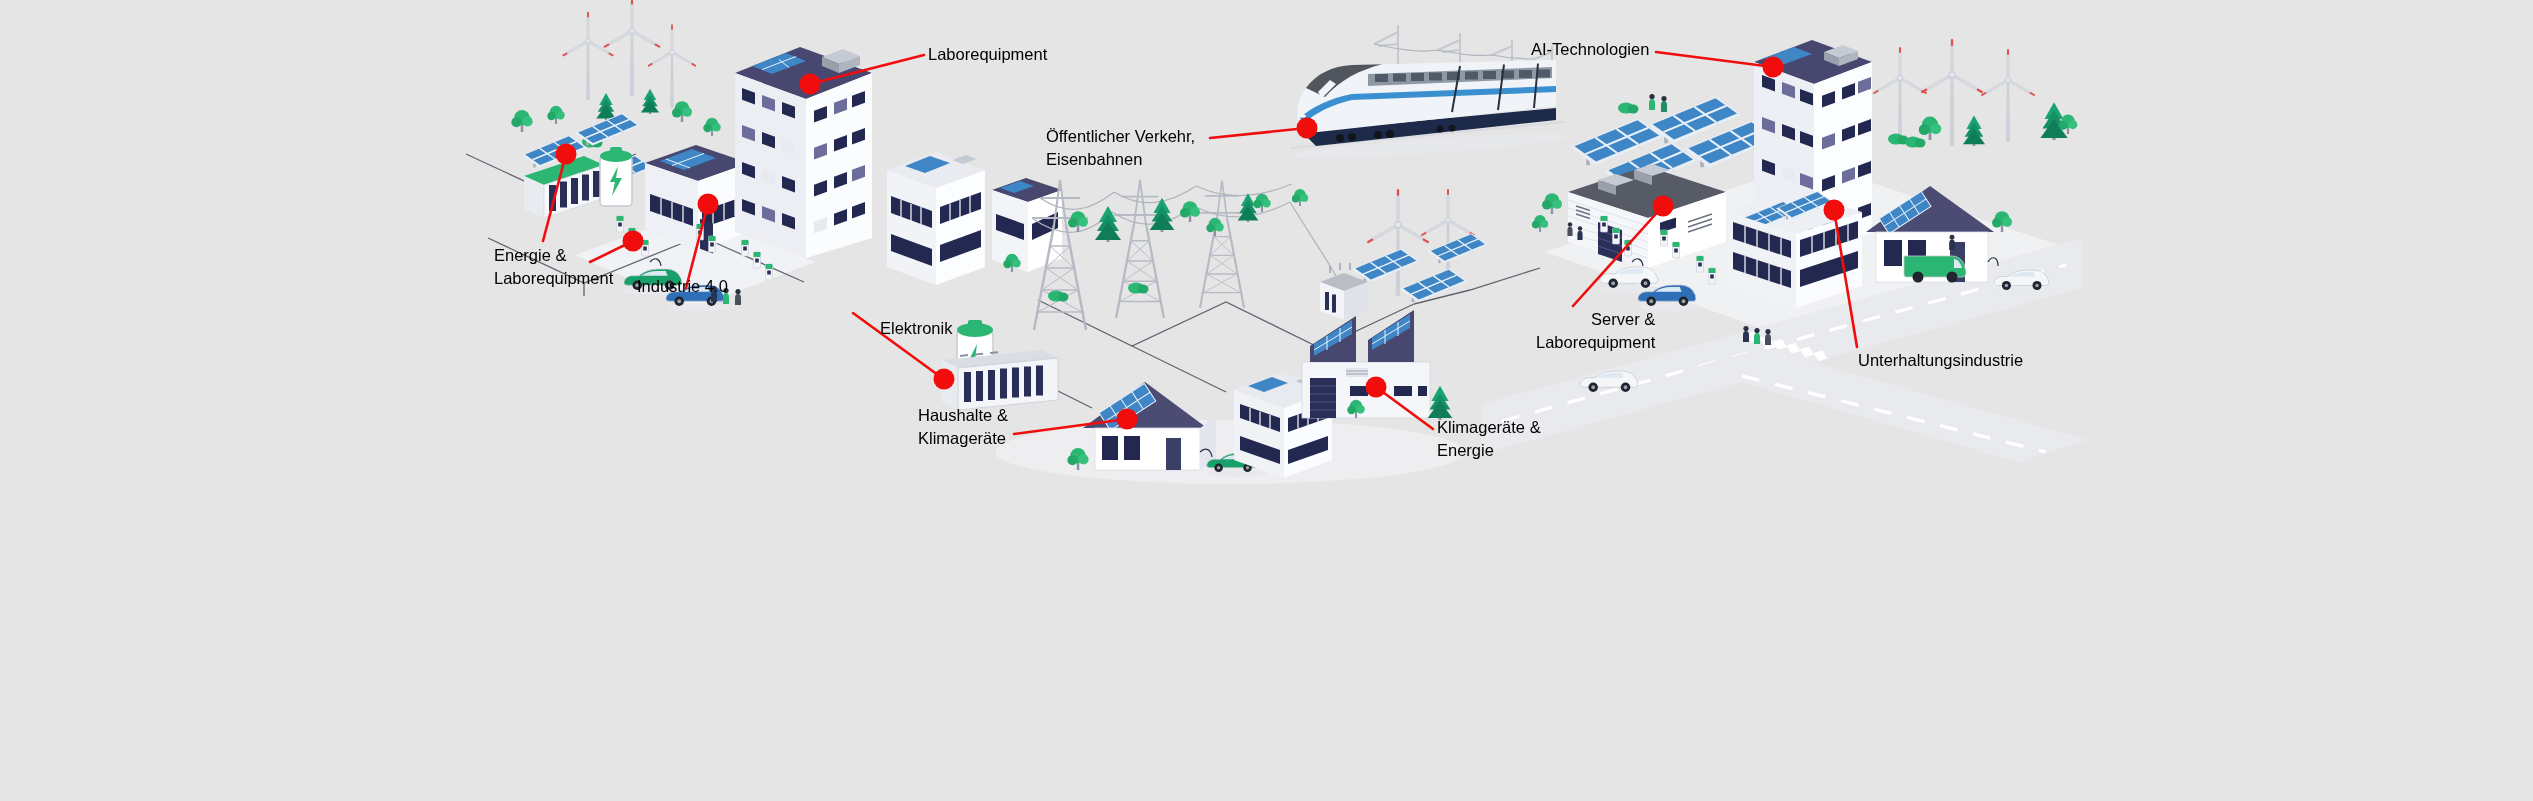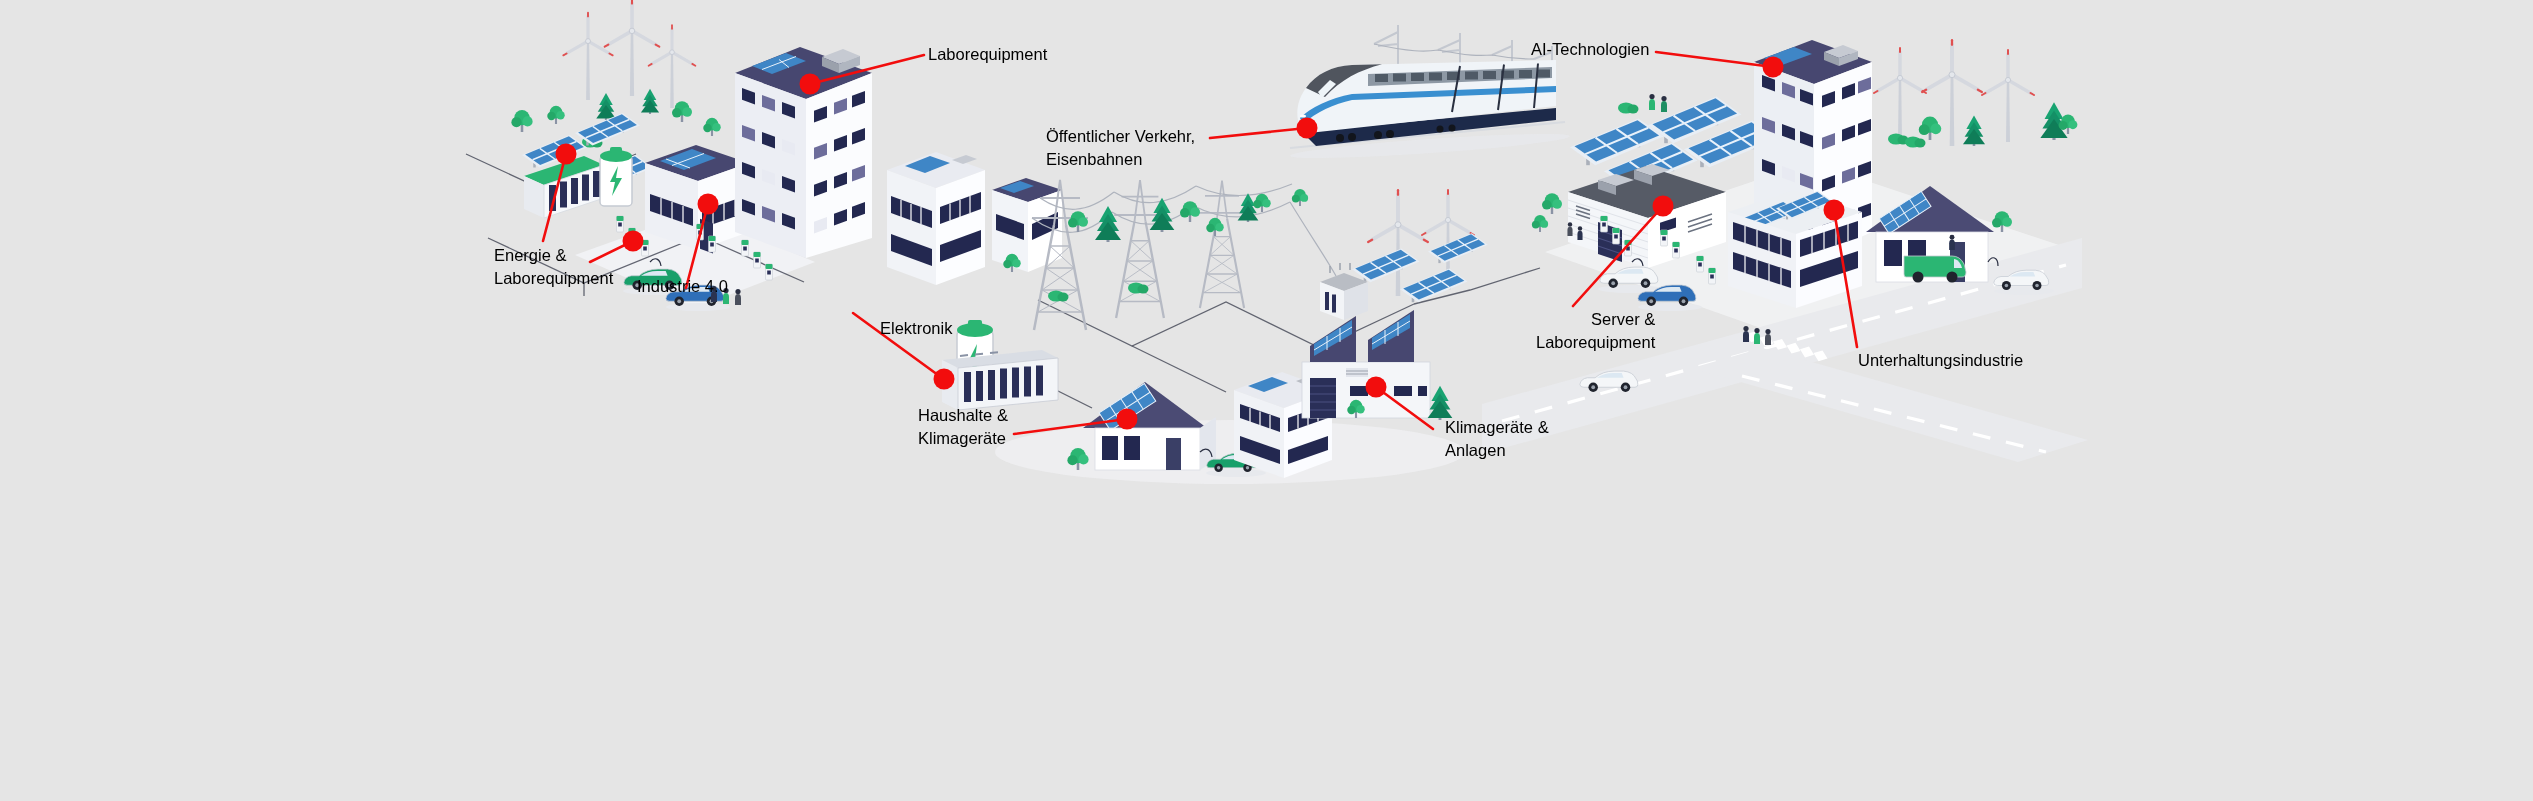--- a/index.html
+++ b/index.html
@@ -605,23 +605,23 @@
   <div class="callout-label" style="left:637px;top:275px;">
     <div>Industrie 4.0</div>
   </div>
   <div class="callout-label" style="left:880px;top:289px;margin-top:28px;">
     <div>Elektronik</div>
   </div>
   <div class="callout-label" style="left:918px;top:404px;">
     <div>Haushalte &amp;</div>
     <div>Klimageräte</div>
   </div>
-  <div class="callout-label" style="left:1437px;top:416px;margin-left:8px;">
+  <div class="callout-label" style="left:1437px;top:416px;">
     <div>Klimageräte &amp;</div>
-    <div>Anlagen</div>
+    <div>Energie</div>
   </div>
   <div class="callout-label" style="left:1536px;top:308px;text-align:right;">
     <div>Server &amp;</div>
     <div>Laborequipment</div>
   </div>
   <div class="callout-label" style="left:1858px;top:349px;">
     <div>Unterhaltungsindustrie</div>
   </div>
 
 </div>

